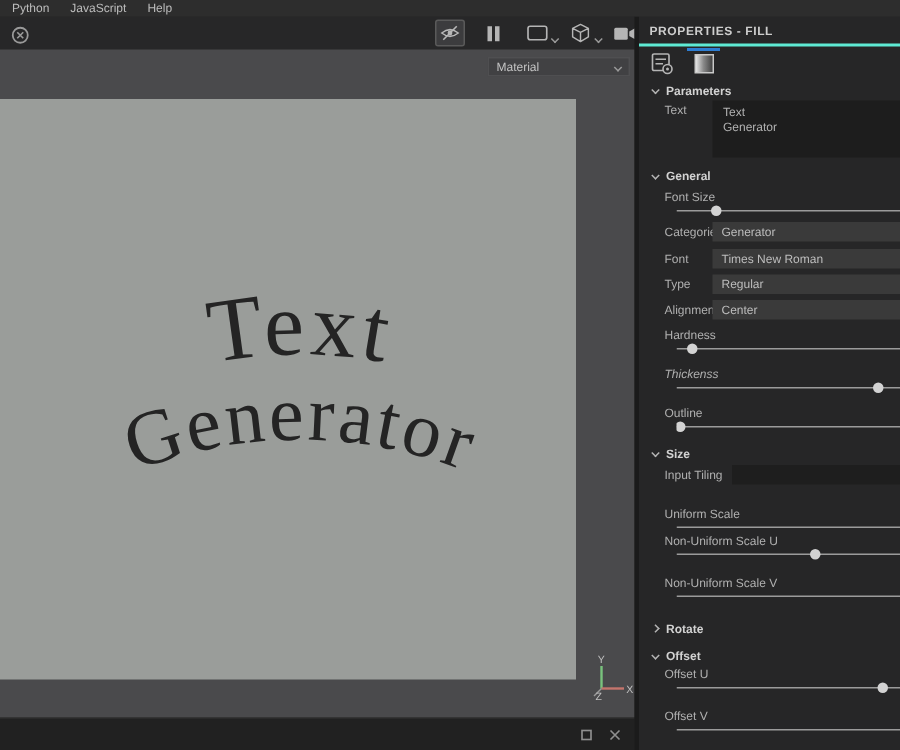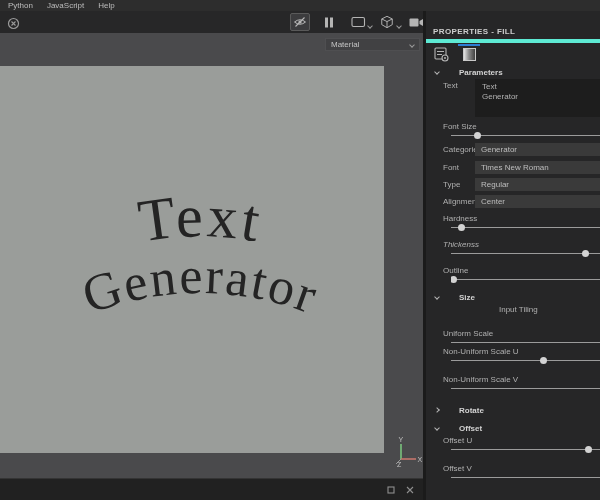--- a/index.html
+++ b/index.html
@@ -39,28 +39,28 @@
     border-top:1px solid #343434; }
   .bb-icon { position:absolute; top:7px; }
 
   
   .splitter { position:absolute; left:423px; top:11px; width:3px; height:489px; background:#1b1b1b; }
 
   
   .panel { position:absolute; left:426px; top:11px; width:174px; height:489px; background:#262627;
     overflow:hidden; }
   .panel-header { height:20px; display:flex; align-items:center; padding-left:7px;
-    border-bottom:4px solid #5eead4;margin-top:12px; }
+    border-bottom:2px solid #5eead4; }
   .panel-title { font-size:8px; font-weight:bold; letter-spacing:.4px; color:#cdcdcd; }
   .panel-tabs { height:22px; display:flex; gap:6px; padding-left:4px; align-items:center; }
   .ptab { position:relative; width:22px; height:20px; display:flex; align-items:center; justify-content:center; }
   .ptab.active::before { content:""; position:absolute; left:0; right:0; top:0; height:2px; background:var(--accent,#2d7dd2); }
 
   .pcontent { padding-left:9px; font-size:8px; color:#aeaeae; }
-  .sec { display:flex; align-items:center; gap:20px; height:10px; }
+  .sec { display:flex; align-items:center; gap:5px; height:10px; }
   .sec .sec-label { font-size:8px; font-weight:bold; color:#d2d2d2; }
   .sec .chev { border-color:#b5b5b5; }
 
   .row-label { display:block; font-size:8px; color:#b0b0b0; padding-left:8px; }
   .dd-row { display:flex; align-items:center; padding-left:8px; }
   .dd-row .lbl { width:32px; flex:none; font-size:8px; color:#b0b0b0; }
   .dd-row .lbl.wide { width:45px; }
   .field { flex:1; height:13px; background:#3a3a3a; color:#bdbdbd; font-size:8px;
     line-height:13px; padding-left:6px; overflow:hidden; white-space:nowrap; }
   .field.dark { background:#1e1e1e; }
@@ -222,20 +222,24 @@
         <span class="chev down"></span>
         <span class="sec-label">Parameters</span>
       </div>
 
       <div class="textrow" style="margin-top:2px;">
         <span class="lbl">Text</span>
         <div class="textarea">Text
 Generator</div>
       </div>
 
+      <div class="sec" style="margin-top:7px;">
+        <span class="chev down"></span>
+        <span class="sec-label">General</span>
+      </div>
 
       <span class="row-label" style="margin-top:5px;">Font Size</span>
       <div class="slider">
         <div class="track"></div>
           <div class="handle" style="left: calc(18% - 3.5px);"></div>
       </div>
 
       <div class="dd-row" style="margin-top:3px;">
         <span class="lbl">Categorie</span>
         <div class="field">Generator</div>
@@ -272,21 +276,21 @@
       <div class="slider">
         <div class="track"></div>
           <div class="handle" style="left: calc(2% - 3.5px);"></div>
       </div>
 
       <div class="sec" style="margin-top:8px;">
         <span class="chev down"></span>
         <span class="sec-label">Size</span>
       </div>
 
-      <div class="dd-row" style="margin-top:3px;flex-direction:column;">
+      <div class="dd-row" style="margin-top:3px;">
         <span class="lbl wide">Input Tiling</span>
         <div class="field dark"></div>
       </div>
 
       <span class="row-label" style="margin-top:15px;">Uniform Scale</span>
       <div class="slider">
         <div class="track"></div>
       </div>
 
       <span class="row-label" style="margin-top:0;">Non-Uniform Scale U</span>

